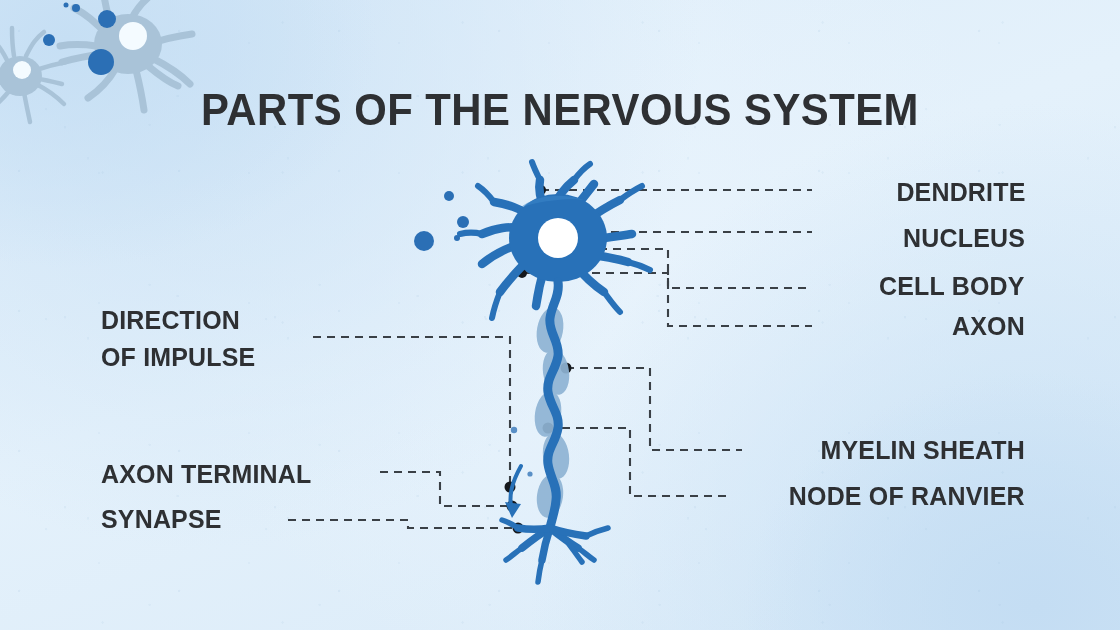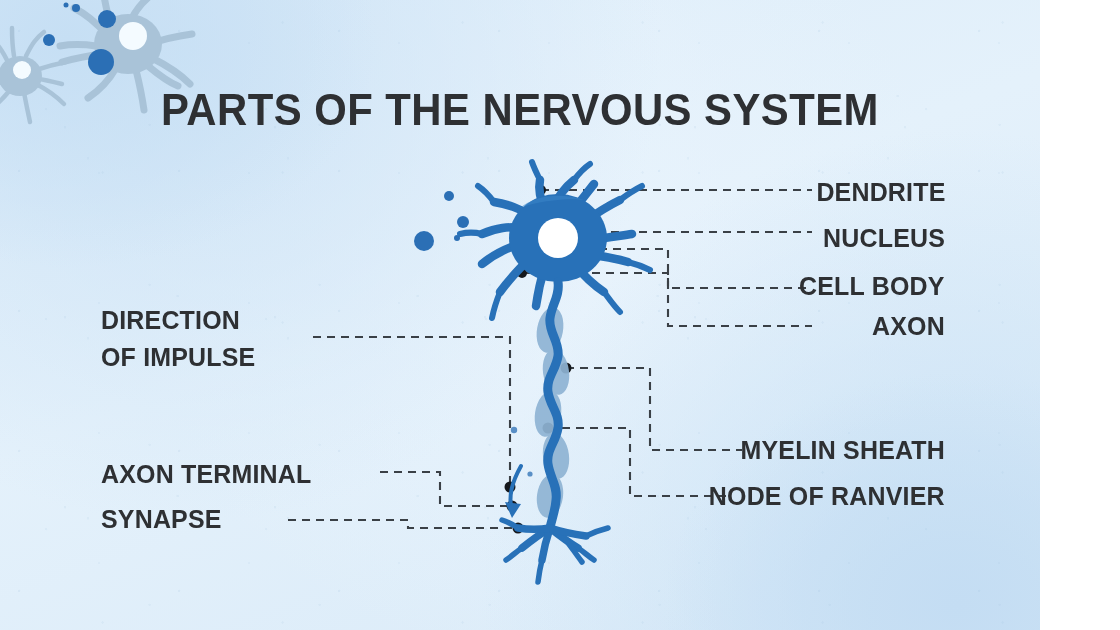--- a/index.html
+++ b/index.html
@@ -2,21 +2,21 @@
 <html><head>
 <meta charset="utf-8">
 <style>
   html, body {
     margin: 0;
     padding: 0;
     background: #ffffff;
   }
   #stage {
     position: relative;
-    width: 1040px;
+    width: 1120px;
     height: 630px;
     overflow: hidden;
     font-family: "Liberation Sans", sans-serif;
     background: #dcecf9;
   }
   
   .bg-base {
     position: absolute;
     inset: 0;
     background:

